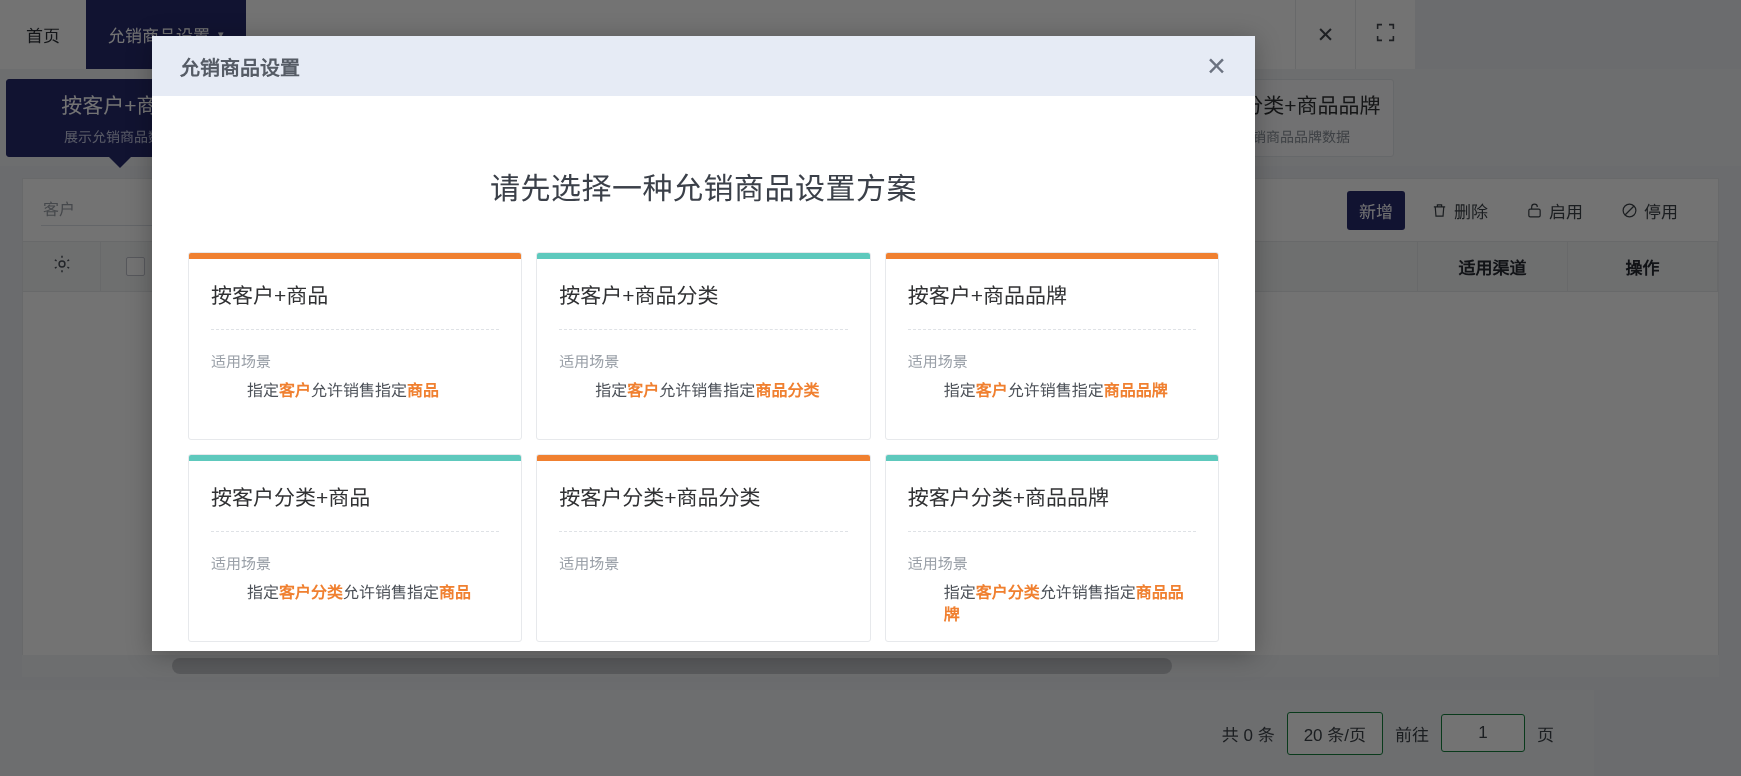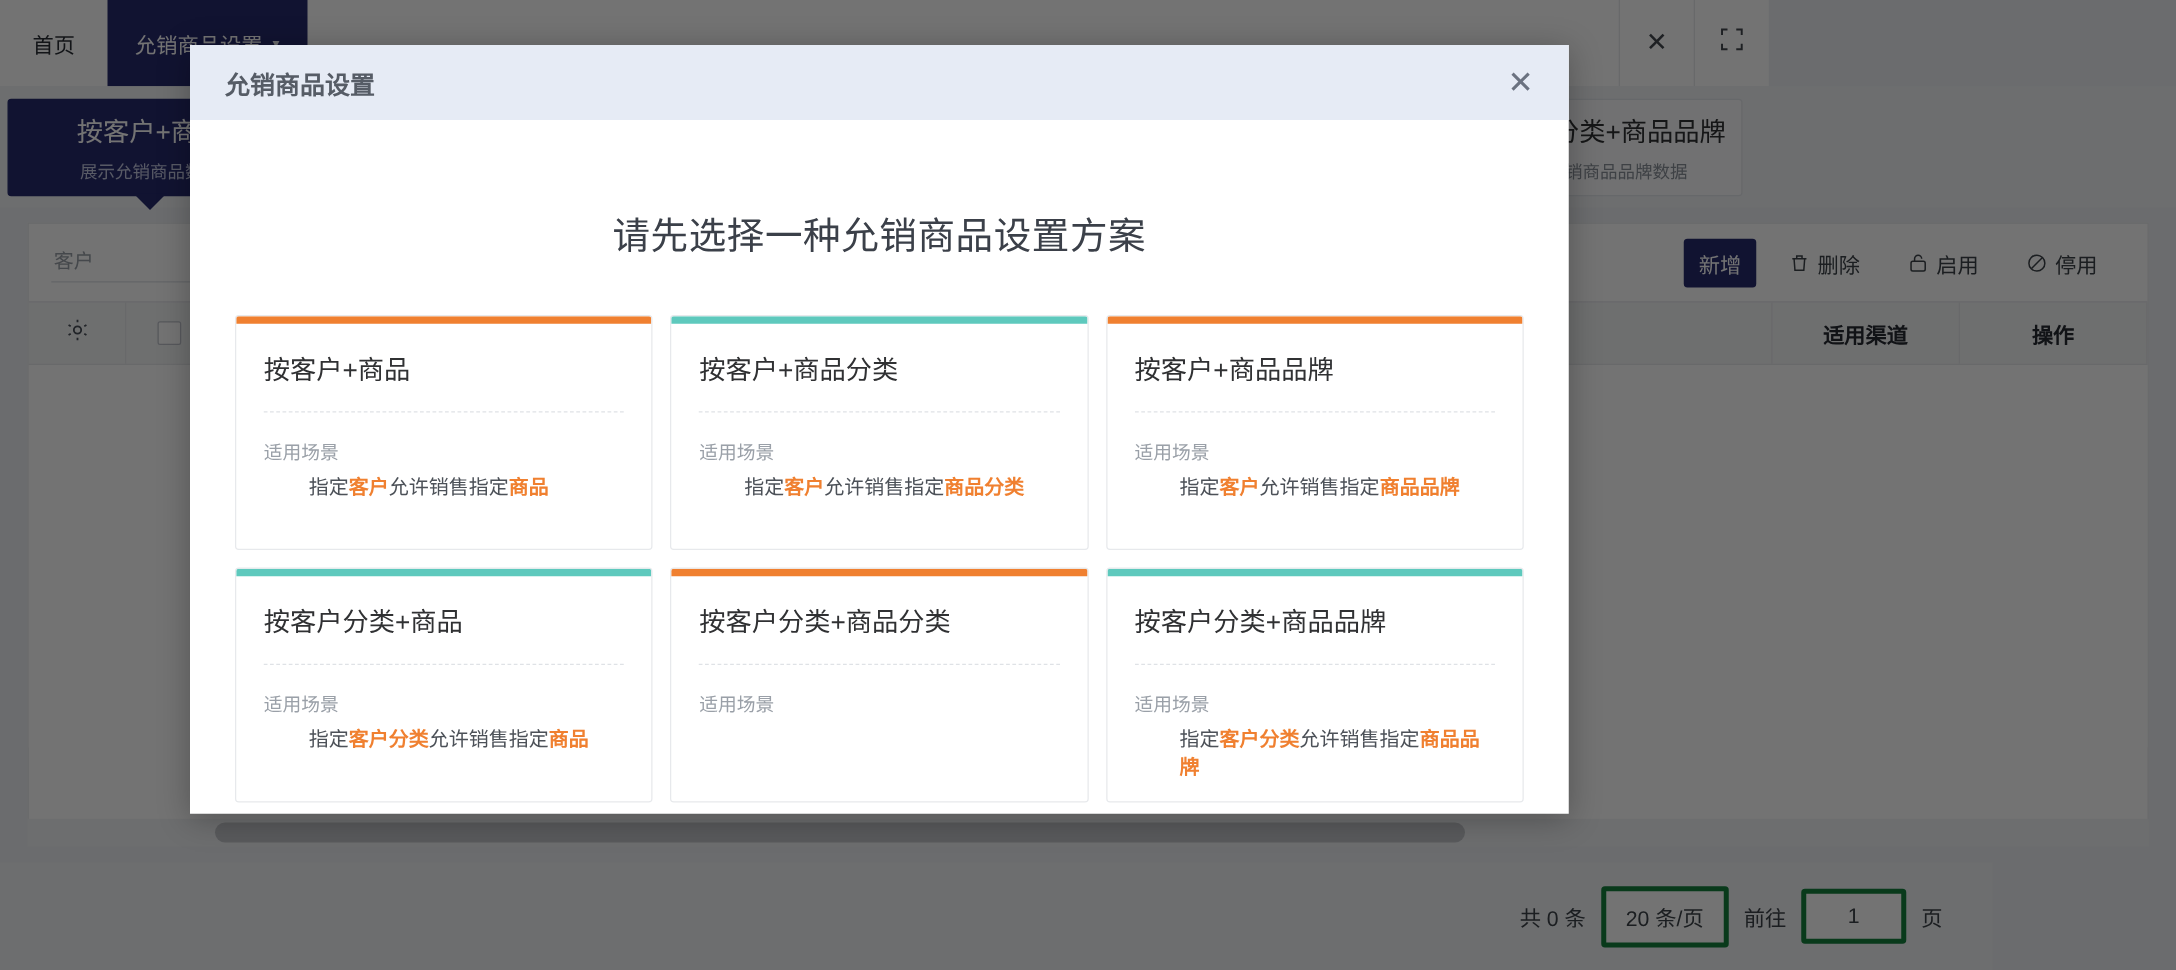--- a/index.html
+++ b/index.html
@@ -165,21 +165,21 @@
     position: absolute; left: 0; top: 690px;
     width: 1594px; height: 86px;
     background: #f1f3f6;
     display: flex; align-items: center; justify-content: flex-end;
     gap: 12px;
     padding: 0 40px;
     font-size: 17px; color: #3d4349;
     white-space: nowrap;
   }
   .pg-box {
-    border: 4px solid #15803d; border-radius: 3px;
+    border: 1px solid #15803d; border-radius: 3px;
     background: #fff; padding: 8px 16px;
     min-width: 84px; text-align: center;
   }
 
   
   #overlay {
     position: absolute; inset: 0;
     background: rgba(0,0,0,0.55);
   }
 

